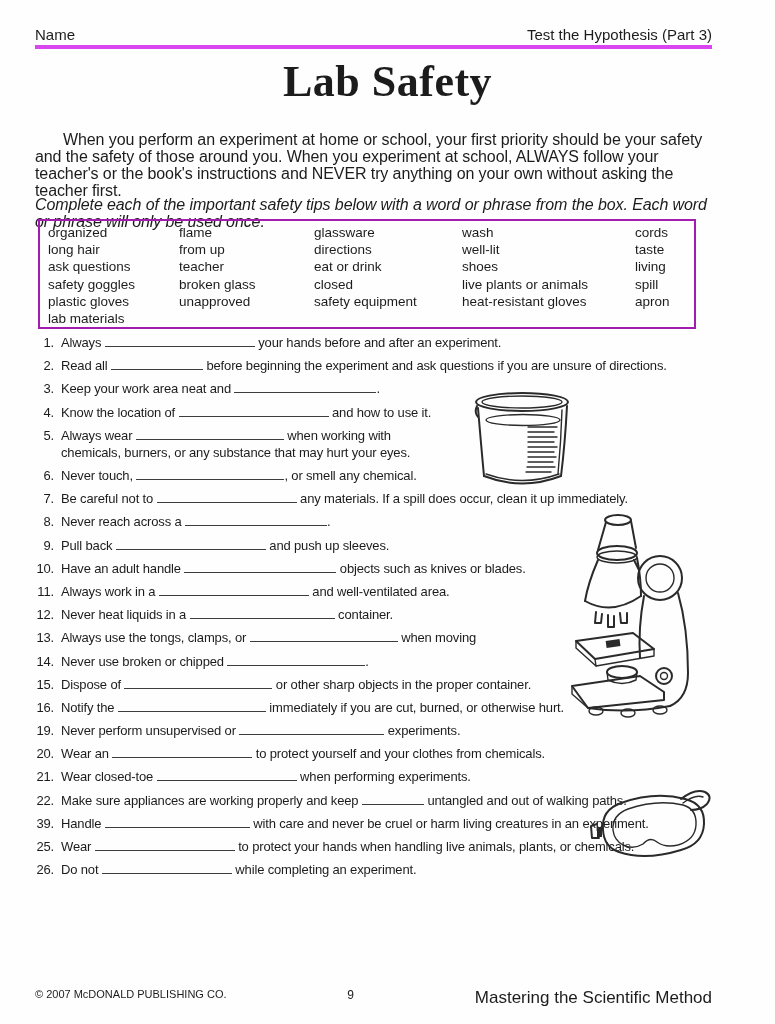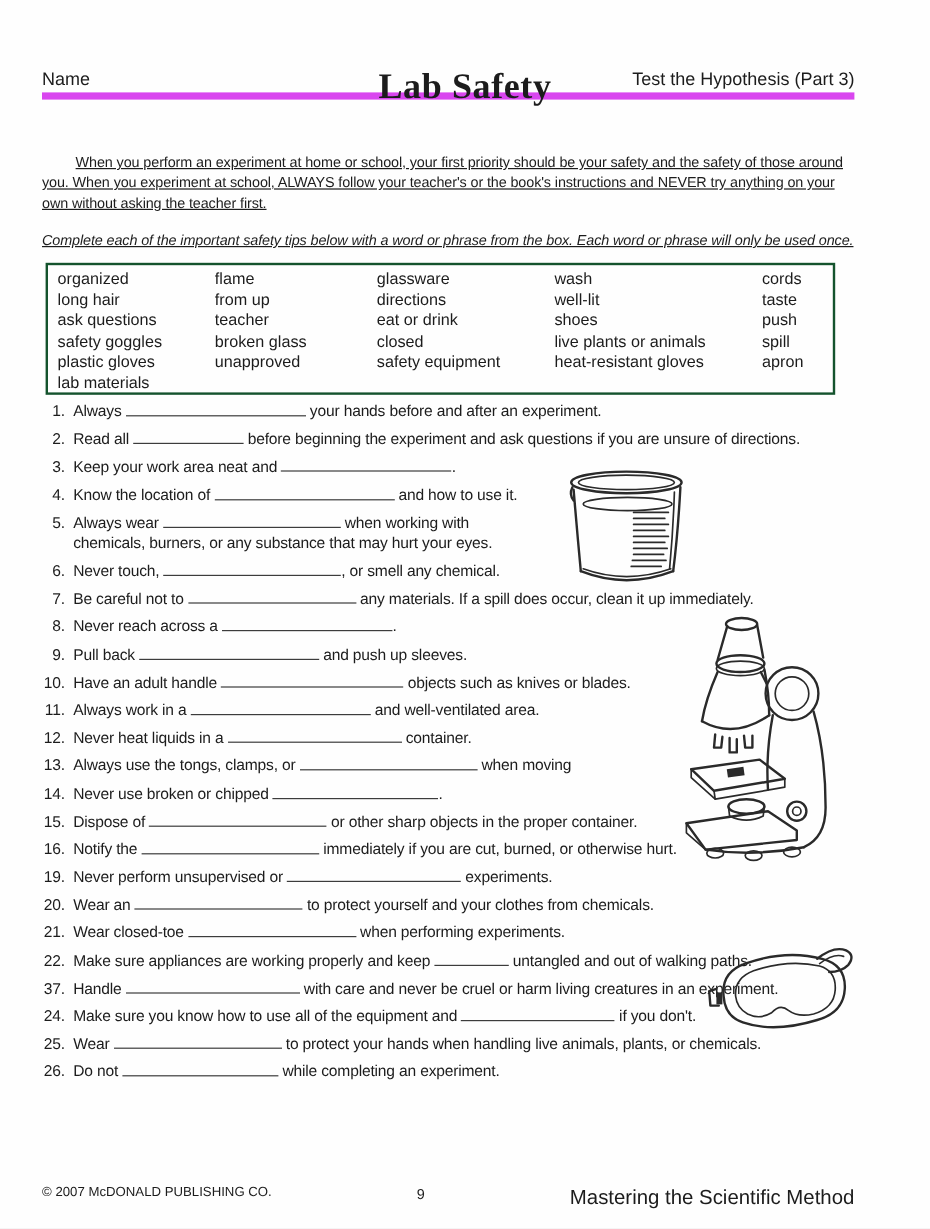--- a/index.html
+++ b/index.html
@@ -5,40 +5,39 @@
   html,body{margin:0;padding:0;background:#e8e8e8;}
   .page{
     position:relative; width:775px; height:1024px; background:#fefefe;
     margin:0 auto; overflow:hidden; color:#1c1c1c;
     font-family:"Liberation Sans", sans-serif;
   }
   
   .hdr{
     position:absolute; left:35px; top:26px; width:677px;
     display:flex; justify-content:space-between; align-items:flex-end;
-    border-bottom:6px solid #d946ef; padding-bottom:2px;
+    border-bottom:4px solid #d946ef; padding-bottom:2px;
     font-size:15px;
-    margin-top:32px;
   }
   
   .title{
     position:absolute; left:0; top:56px; width:775px; text-align:center;
-    font-family:"Liberation Serif", serif; font-weight:bold; font-size:30px;
+    font-family:"Liberation Serif", serif; font-weight:bold; font-size:44px;
     letter-spacing:0.5px;
   }
   .para{
-    position:absolute; left:35px; width:682px; font-size:12px;
-    line-height:17px; letter-spacing:-0.1px;text-decoration:underline;
+    position:absolute; left:35px; width:682px; font-size:16px;
+    line-height:17px; letter-spacing:-0.1px;
   }
   .intro{ top:115px; text-indent:28px; }
   .instr{ top:180px; font-style:italic; }
   
   .word-box{
     position:absolute; left:38px; top:219px; width:654px; height:106px;
-    border:2px solid #14532d;
+    border:2px solid #a21caf;
   }
   .wb-col{ position:absolute; top:3px; font-size:13.5px; line-height:17.2px; white-space:nowrap;}
   .c0{left:8px;} .c1{left:139px;} .c2{left:274px;} .c3{left:422px;} .c4{left:595px;}
   
   .q-list{ position:absolute; left:33px; top:334px; width:716px; font-size:13px; letter-spacing:-0.15px; }
   .q-row{ display:flex; margin-bottom:6.1px; line-height:17.1px; }
   .q-num{ width:21px; text-align:right; flex:0 0 21px; margin-right:7px; }
   .q-content{ flex:1; }
   .q-blank{
     display:inline-block; border-bottom:1.4px solid #3c3c3c; height:11px;
@@ -104,21 +103,21 @@
       <div class="wb-col c3">
         <div>wash</div>
         <div>well-lit</div>
         <div>shoes</div>
         <div>live plants or animals</div>
         <div>heat-resistant gloves</div>
       </div>
       <div class="wb-col c4">
         <div>cords</div>
         <div>taste</div>
-        <div>push</div>
+        <div>living</div>
         <div>spill</div>
         <div>apron</div>
       </div>
     </div>
 
   <div class="q-list">
       <div class="q-row">
         <span class="q-num">1.</span>
         <span class="q-content">Always <span class="q-blank" style="width: 150px;"></span> your hands before and after an experiment.</span>
       </div>
@@ -192,26 +191,22 @@
       </div>
       <div class="q-row">
         <span class="q-num">21.</span>
         <span class="q-content">Wear closed-toe <span class="q-blank" style="width: 140px;"></span> when performing experiments.</span>
       </div>
       <div class="q-row">
         <span class="q-num">22.</span>
         <span class="q-content">Make sure appliances are working properly and keep <span class="q-blank" style="width: 62px;"></span> untangled and out of walking paths.</span>
       </div>
       <div class="q-row">
-        <span class="q-num">37.</span>
+        <span class="q-num">39.</span>
         <span class="q-content">Handle <span class="q-blank" style="width: 145px;"></span> with care and never be cruel or harm living creatures in an experiment.</span>
-      </div>
-      <div class="q-row">
-        <span class="q-num">24.</span>
-        <span class="q-content">Make sure you know how to use all of the equipment and <span class="q-blank" style="width: 128px;"></span> if you don't.</span>
       </div>
       <div class="q-row">
         <span class="q-num">25.</span>
         <span class="q-content">Wear <span class="q-blank" style="width: 140px;"></span> to protect your hands when handling live animals, plants, or chemicals.</span>
       </div>
       <div class="q-row">
         <span class="q-num">26.</span>
         <span class="q-content">Do not <span class="q-blank" style="width: 130px;"></span> while completing an experiment.</span>
       </div>
     </div>

